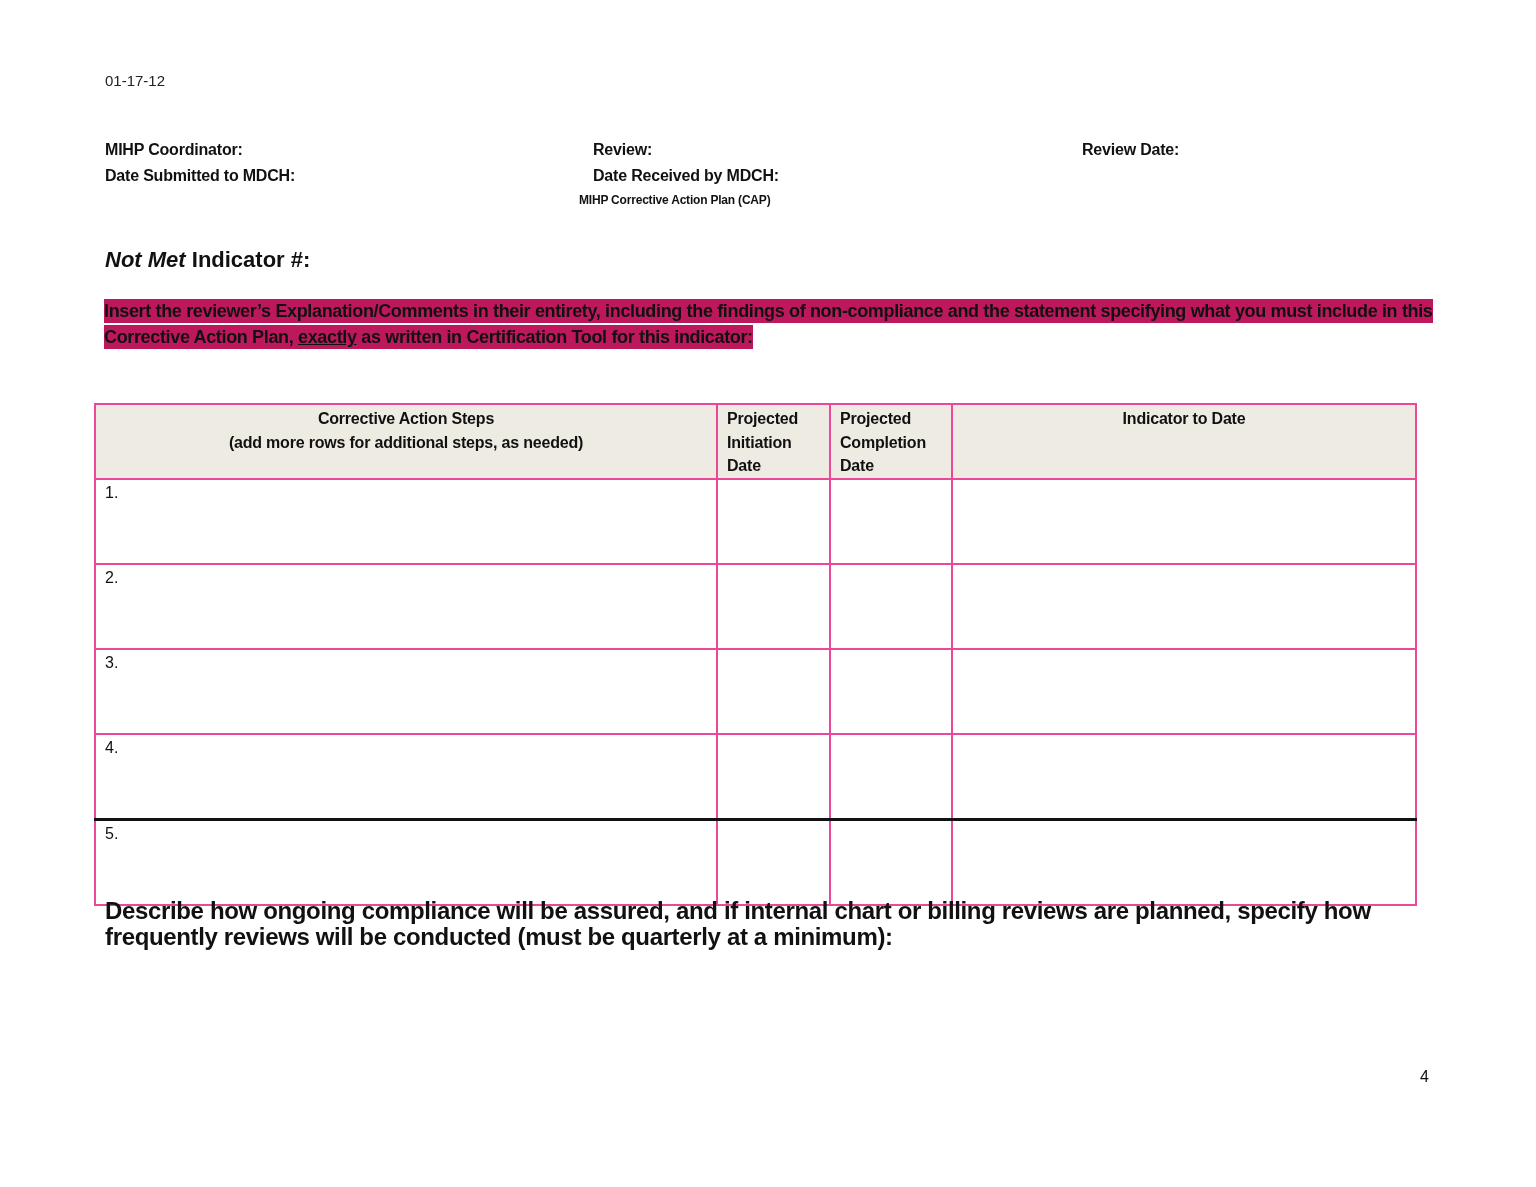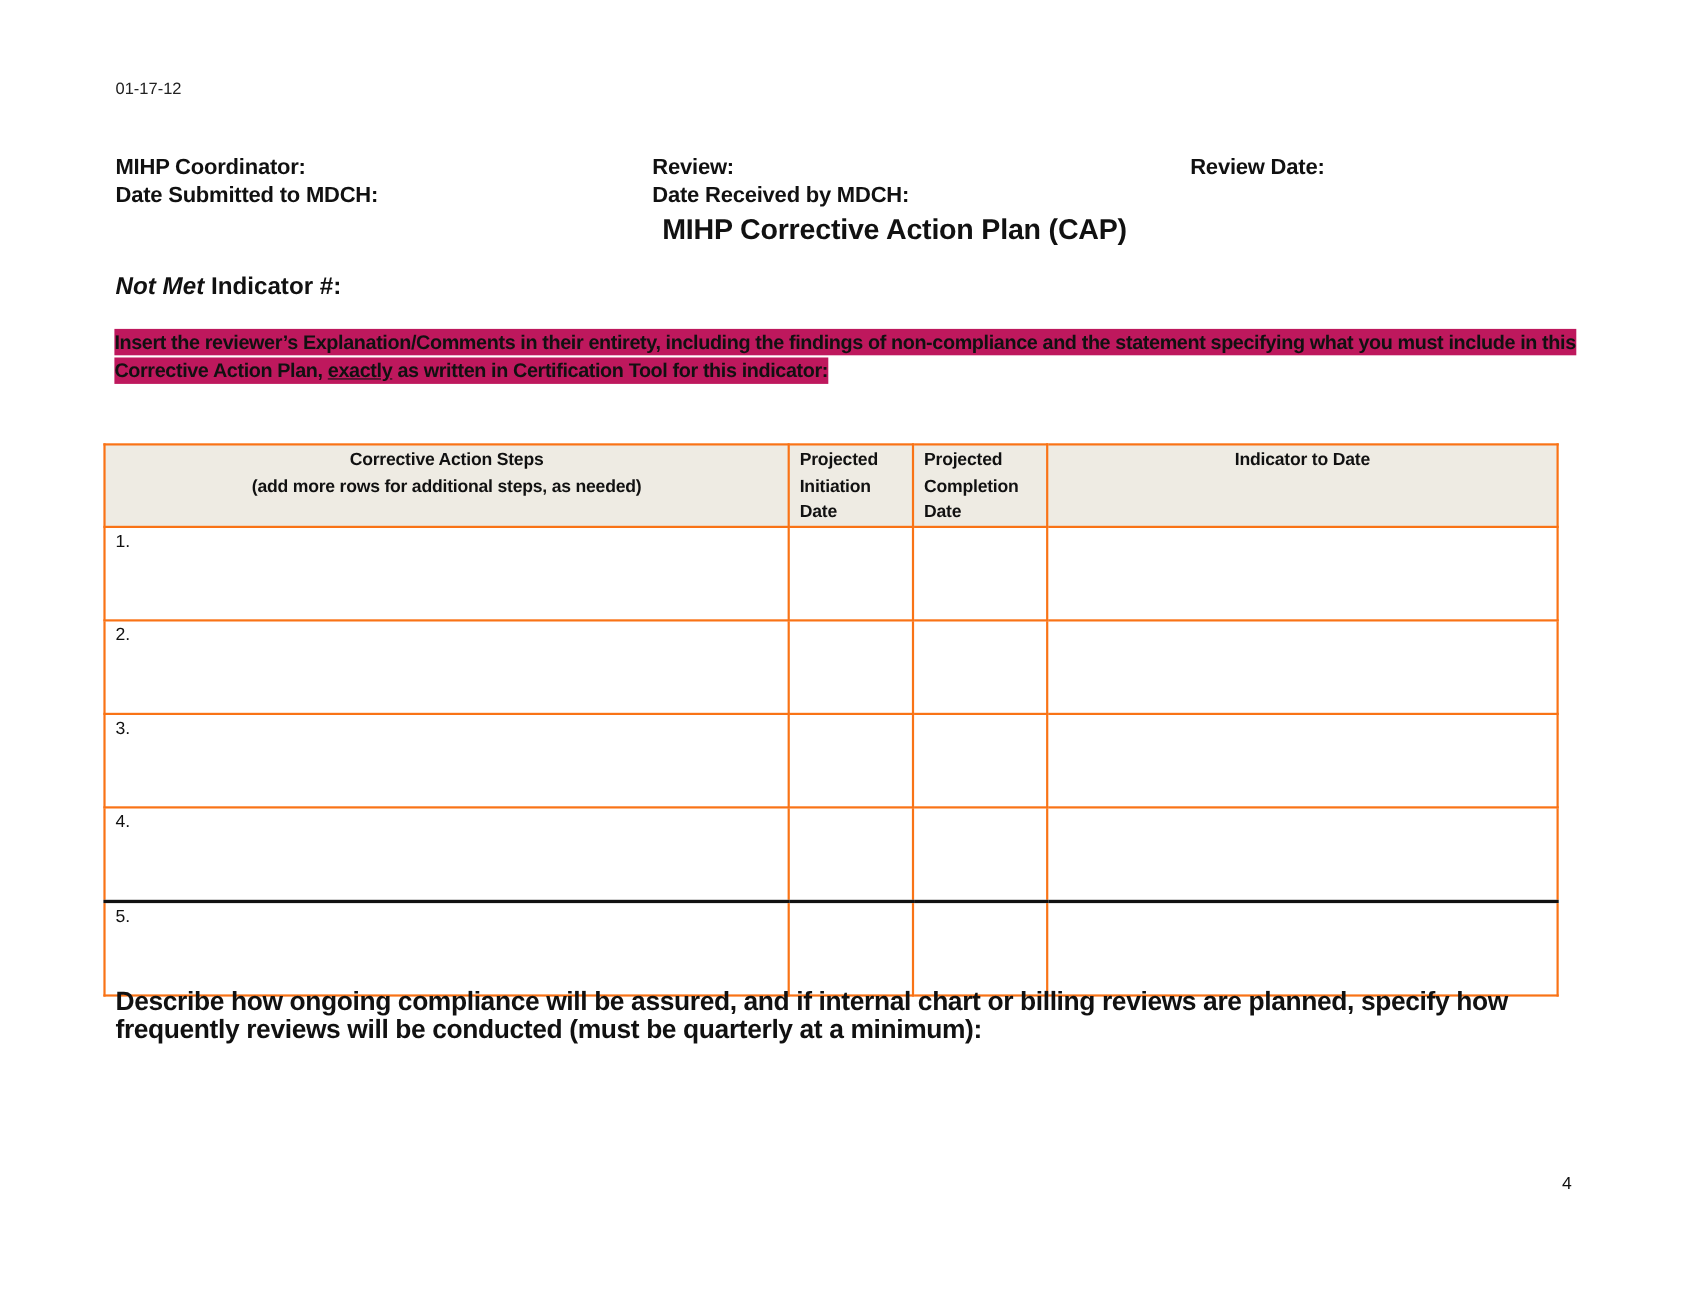--- a/index.html
+++ b/index.html
@@ -1,28 +1,28 @@
 <!DOCTYPE html>
 <html><head>
   <meta charset="utf-8">
   <style>
     html, body { margin: 0; padding: 0; background: #ffffff; }
     body { width: 1536px; height: 1187px; position: relative; overflow: hidden;
            font-family: "Liberation Sans", "DejaVu Sans", sans-serif; color: #111; }
     .abs { position: absolute; }
     .date-stamp { left: 105px; top: 72px; font-size: 15px; color: #222; text-align: right; }
-    .field { font-size: 20px; font-weight: bold; white-space: nowrap; letter-spacing: -0.2px; }
-    .title { left: 602px; top: 193px; font-size: 26px; font-weight: bold; letter-spacing: -0.2px; }
+    .field { font-size: 16px; font-weight: bold; white-space: nowrap; letter-spacing: -0.2px; }
+    .title { left: 579px; top: 193px; font-size: 12px; font-weight: bold; letter-spacing: -0.2px; }
     .indicator { left: 105px; top: 247px; font-size: 22px; font-weight: bold; text-align: center; }
     .indicator em { font-style: italic; }
     .instruction { left: 104px; top: 298px; width: 1330px; font-size: 18px; font-weight: bold; line-height: 26px; letter-spacing: -0.35px; }
     .instruction .hl { background: #be185d; padding: 2px 0; }
     .instruction u { text-decoration: underline; }
     table.cap { position: absolute; left: 94px; top: 403px; width: 1321px; border-collapse: collapse; table-layout: fixed; }
-    table.cap th, table.cap td { border: 2px solid #f97316; vertical-align: top; font-size: 16px; }
+    table.cap th, table.cap td { border: 2px solid #ec4899; vertical-align: top; font-size: 16px; }
     table.cap th { background: #eeebe3; font-weight: bold; padding: 2px 9px 0 9px; height: 68px; line-height: 23.5px; text-align: left; letter-spacing: -0.2px; }
     table.cap th.center { text-align: center; }
     table.cap td { height: 75px; padding: 4px 9px; }
     table.cap tr.thick-top td { border-top: 3px solid #111; }
     .compliance { left: 105px; top: 898px; width: 1330px; font-size: 24px; font-weight: bold; line-height: 26px; letter-spacing: -0.35px; }
     .page-num { left: 1420px; top: 1068px; font-size: 16px; }
   </style>
 </head>
 <body>
 

